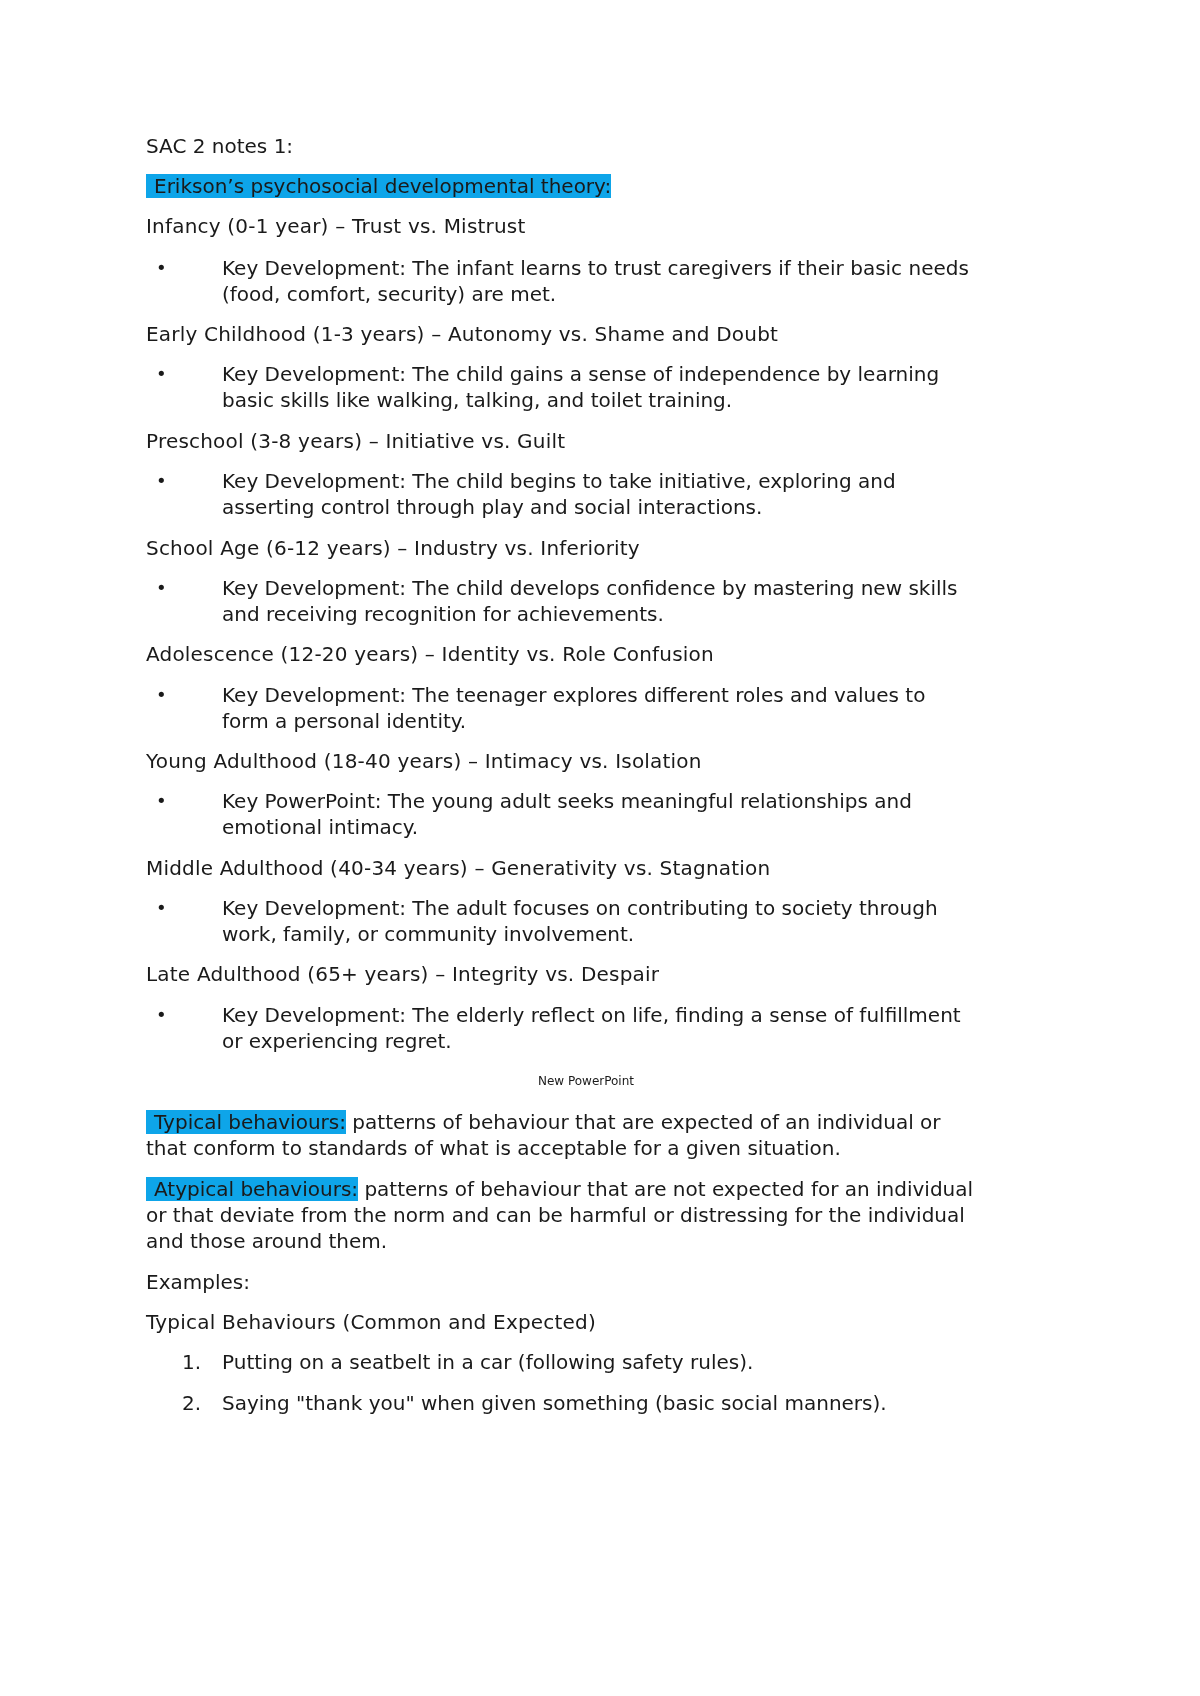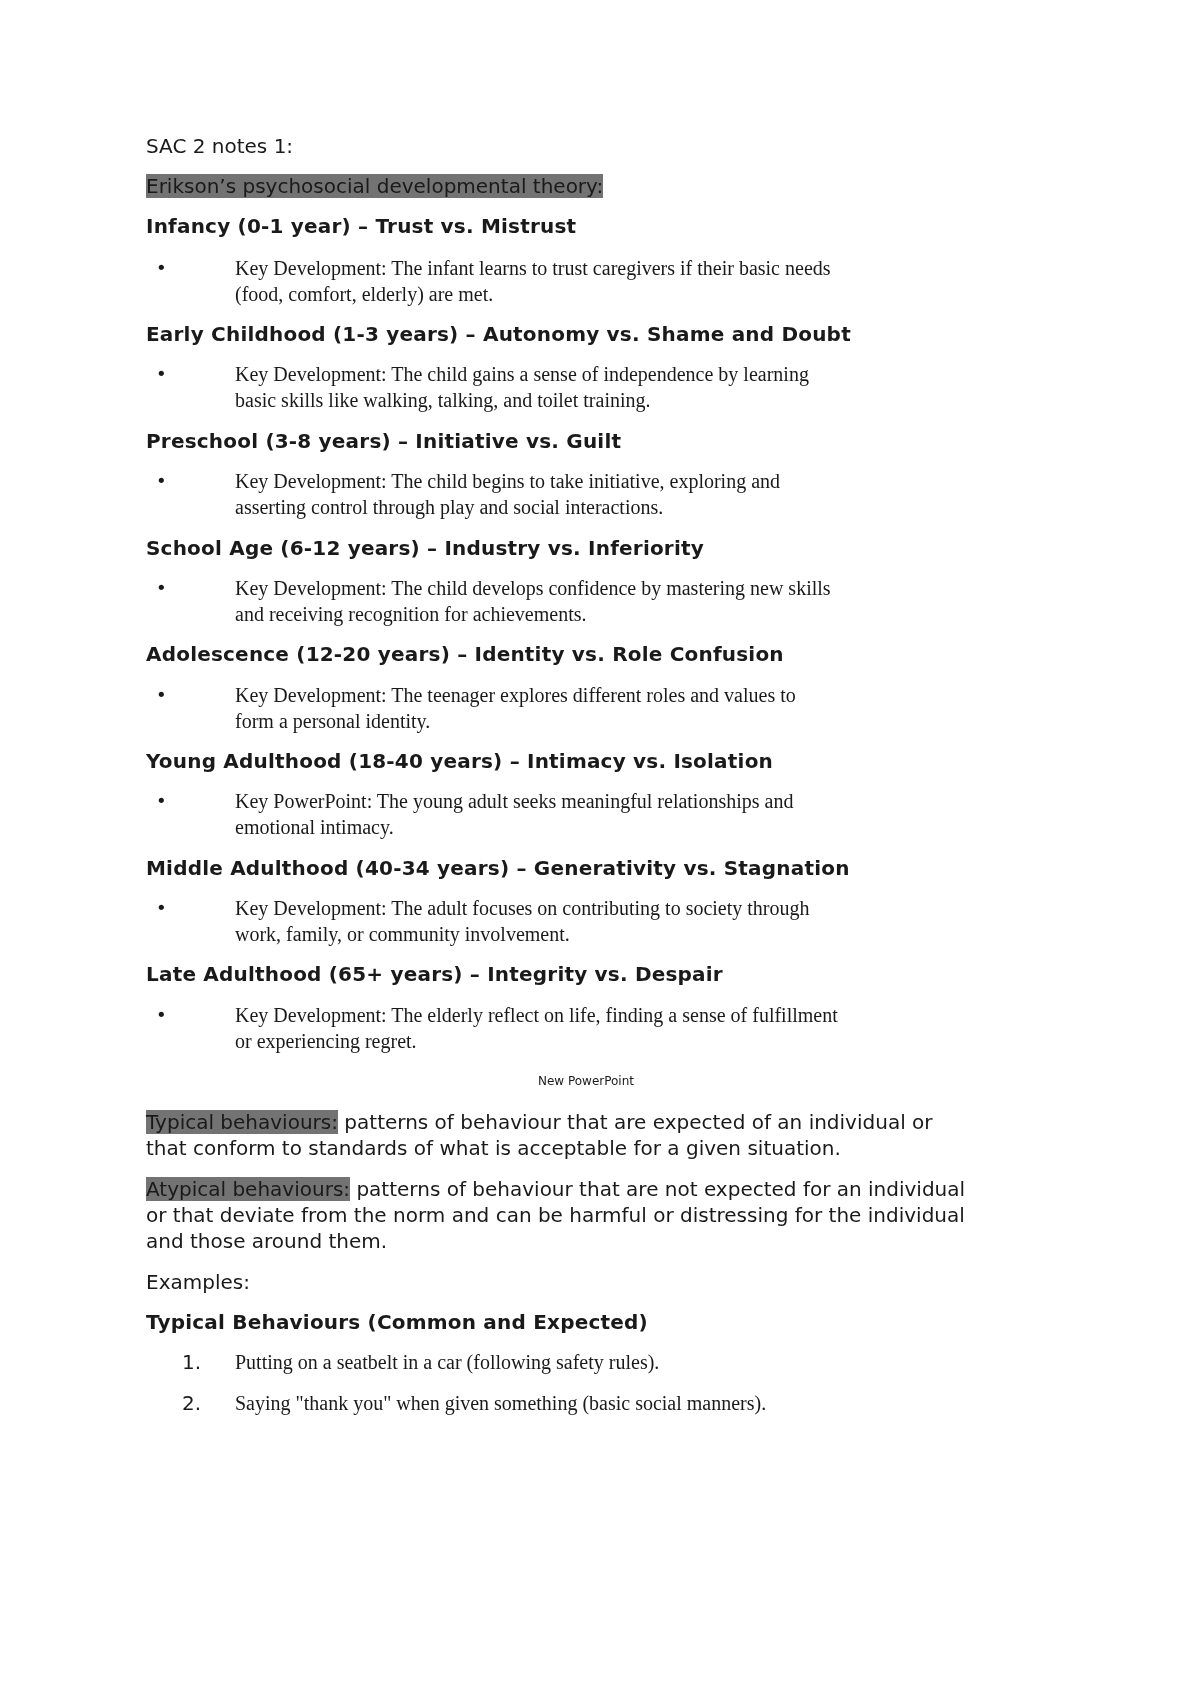--- a/index.html
+++ b/index.html
@@ -1,39 +1,39 @@
 <!DOCTYPE html>
 <html><head>
 <meta charset="utf-8">
 <style>
   html, body { margin: 0; padding: 0; background: #ffffff; }
   body { width: 1200px; height: 1696px; position: relative; overflow: hidden;
          font-family: "DejaVu Sans", sans-serif; color: #1a1a1a; }
   .page { position: absolute; left: 146px; top: 0; width: 920px; }
   .p { position: absolute; left: 0; font-size: 20px; line-height: 28px; white-space: nowrap; }
-  .h { font-weight: bold; letter-spacing: 0.2px; }
-  .hl { background: #737373; }
+  .h { font-weight: normal; letter-spacing: 0.2px; }
+  .hl { background: #0ea5e9; padding-left: 8px; }
   .bullet-row { position: absolute; left: 0; font-size: 20px; line-height: 28px; }
   .bullet { position: absolute; left: 10px; top: 0; font-size: 18px; }
-  .btext { position: absolute; left: 89px; white-space: nowrap; font-family: Liberation Serif, serif; }
+  .btext { position: absolute; left: 76px; white-space: nowrap; }
   .num { position: absolute; left: 36px; top: 0; }
   .center { position: absolute; left: 0; width: 880px; text-align: center; font-size: 12px; line-height: 28px; }
 </style>
 </head>
 <body>
 
 <div class="page">
   <div class="p" style="top:132px">SAC 2 notes 1:</div>
   <div class="p" style="top:172px"><span class="hl">Erikson’s psychosocial developmental theory:</span></div>
 
   <div class="p h" style="top:212px">Infancy (0-1 year) – Trust vs. Mistrust</div>
   <div class="bullet-row" style="top:254px">
     <span class="bullet">•</span>
     <span class="btext" style="top:0">Key Development: The infant learns to trust caregivers if their basic needs</span>
-    <span class="btext" style="top:26px">(food, comfort, elderly) are met.</span>
+    <span class="btext" style="top:26px">(food, comfort, security) are met.</span>
   </div>
 
   <div class="p h" style="top:320px">Early Childhood (1-3 years) – Autonomy vs. Shame and Doubt</div>
   <div class="bullet-row" style="top:360px">
     <span class="bullet">•</span>
     <span class="btext" style="top:0">Key Development: The child gains a sense of independence by learning</span>
     <span class="btext" style="top:26px">basic skills like walking, talking, and toilet training.</span>
   </div>
 
   <div class="p h" style="top:427px">Preschool (3-8 years) – Initiative vs. Guilt</div>

